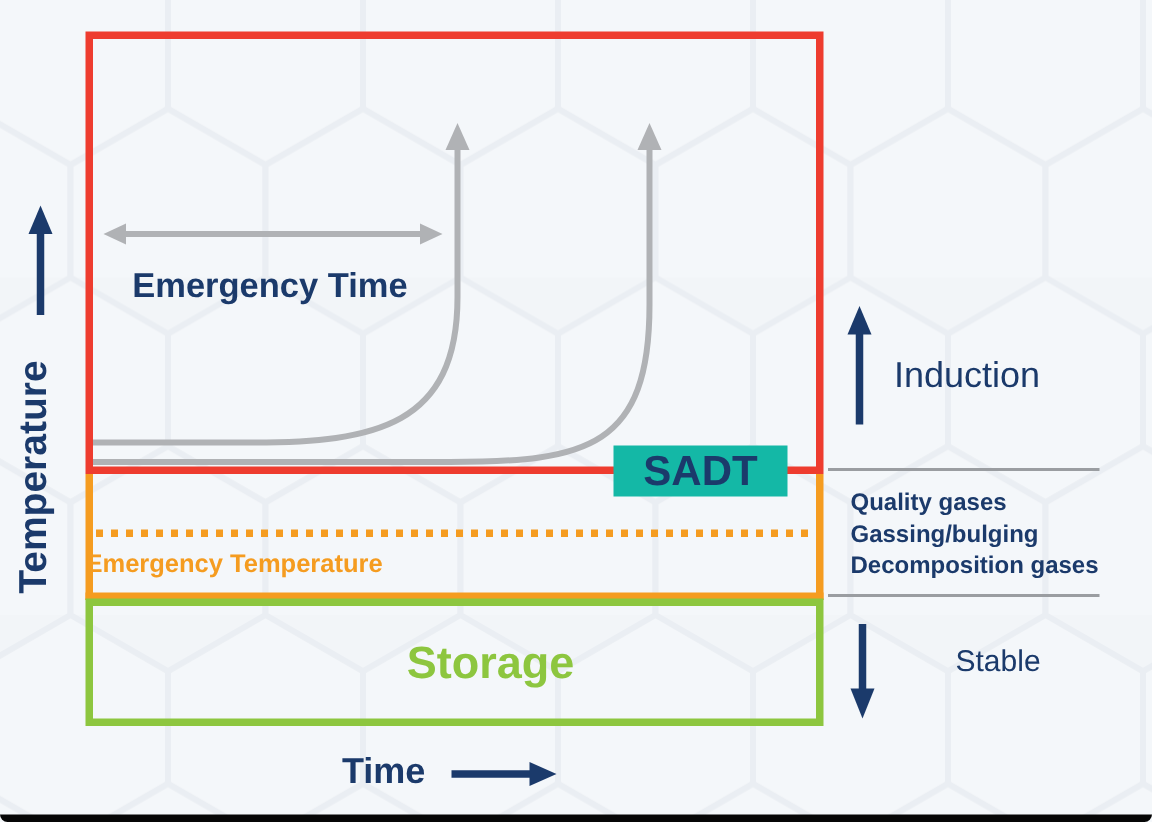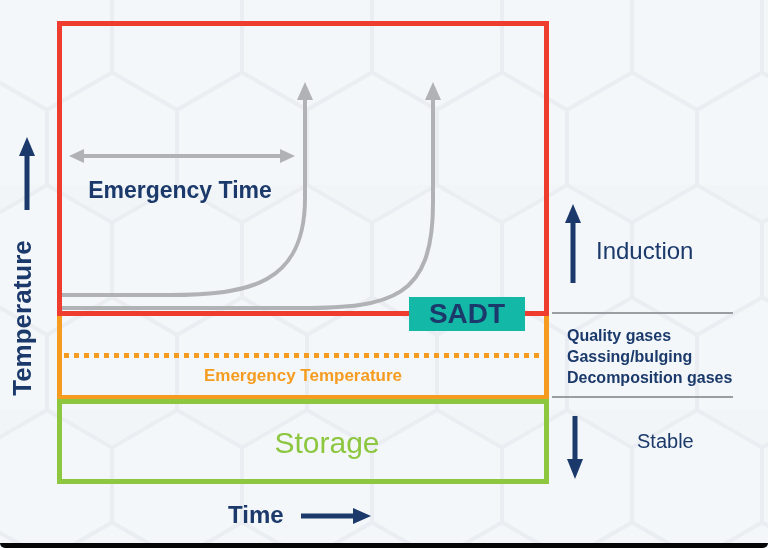--- a/index.html
+++ b/index.html
@@ -23,22 +23,22 @@
   }
 
   
   .lbl{position:absolute;color:#1b3a6b;z-index:5;white-space:nowrap;}
   #runaway-label{left:290px;top:47px;width:156px;text-align:center;font-size:22px;font-weight:700;}
   #induction-label{left:60px;top:177px;width:240px;text-align:center;font-size:23px;font-weight:700;}
   #sadt-label{
     left:409px;top:297px;width:116px;height:34px;line-height:34px;text-align:center;
     font-size:28px;font-weight:700;background:#14b8a6;z-index:6;
   }
-  #emergency-label{left:57px;top:366px;width:492px;text-align:center;font-size:17px;font-weight:700;color:#f59c20;}
-  #storage-label{left:57px;top:426px;width:540px;text-align:center;font-size:30px;font-weight:400;color:#8dc63f;}
+  #emergency-label{left:57px;top:366px;width:492px;font-size:17px;font-weight:700;color:#f59c20;}
+  #storage-label{left:57px;top:426px;width:540px;text-align:center;font-size:30px;font-weight:700;color:#8dc63f;}
   #temp-axis-label{
     left:22px;top:318px;font-size:26px;font-weight:600;
     transform:translate(-50%,-50%) rotate(-90deg);
   }
   #time-axis-label{left:228px;top:501px;font-size:24px;font-weight:600;}
   #unstable-label{left:596px;top:237px;font-size:24px;font-weight:400;}
   #stable-label{left:601px;top:430px;font-size:20px;font-weight:400;margin-left:36px;}
 
   
   .divider{position:absolute;left:552px;width:181px;height:2px;background:#9a9da1;z-index:2;}

